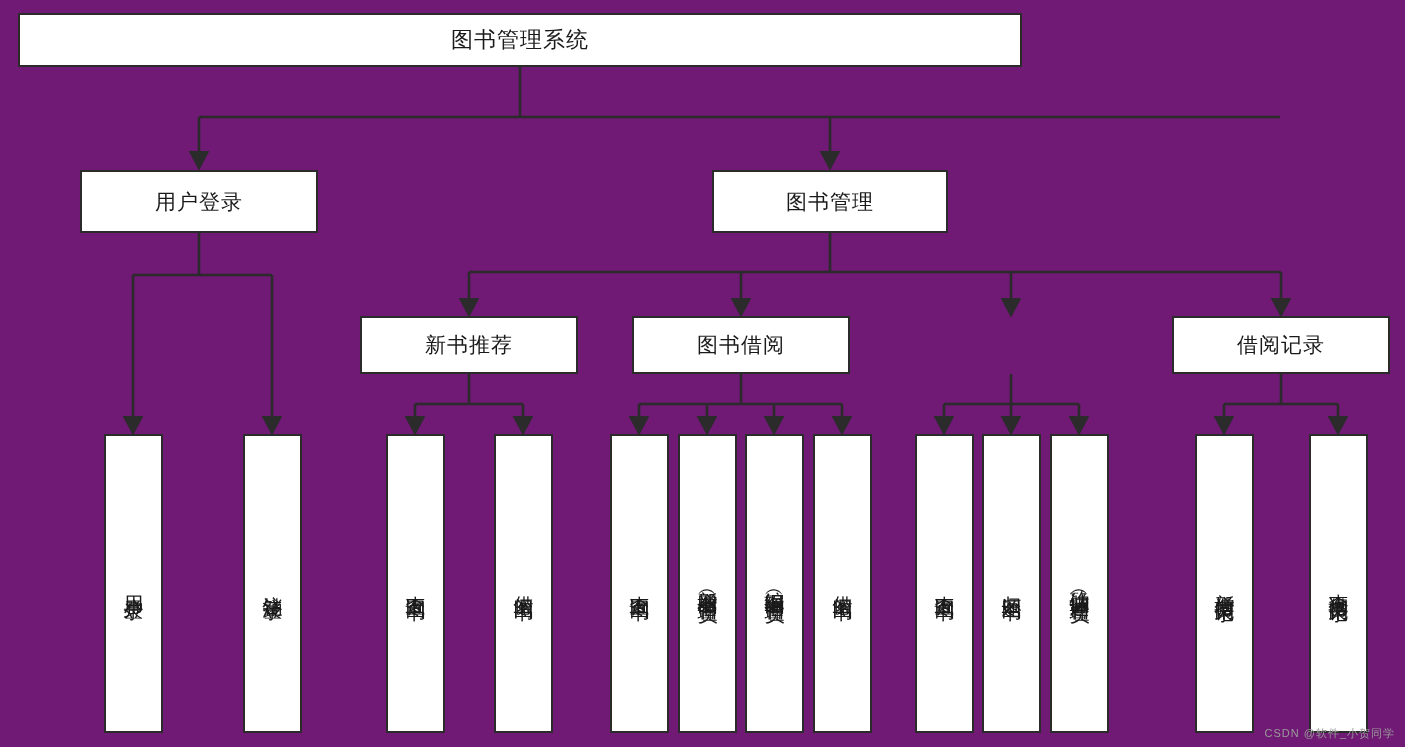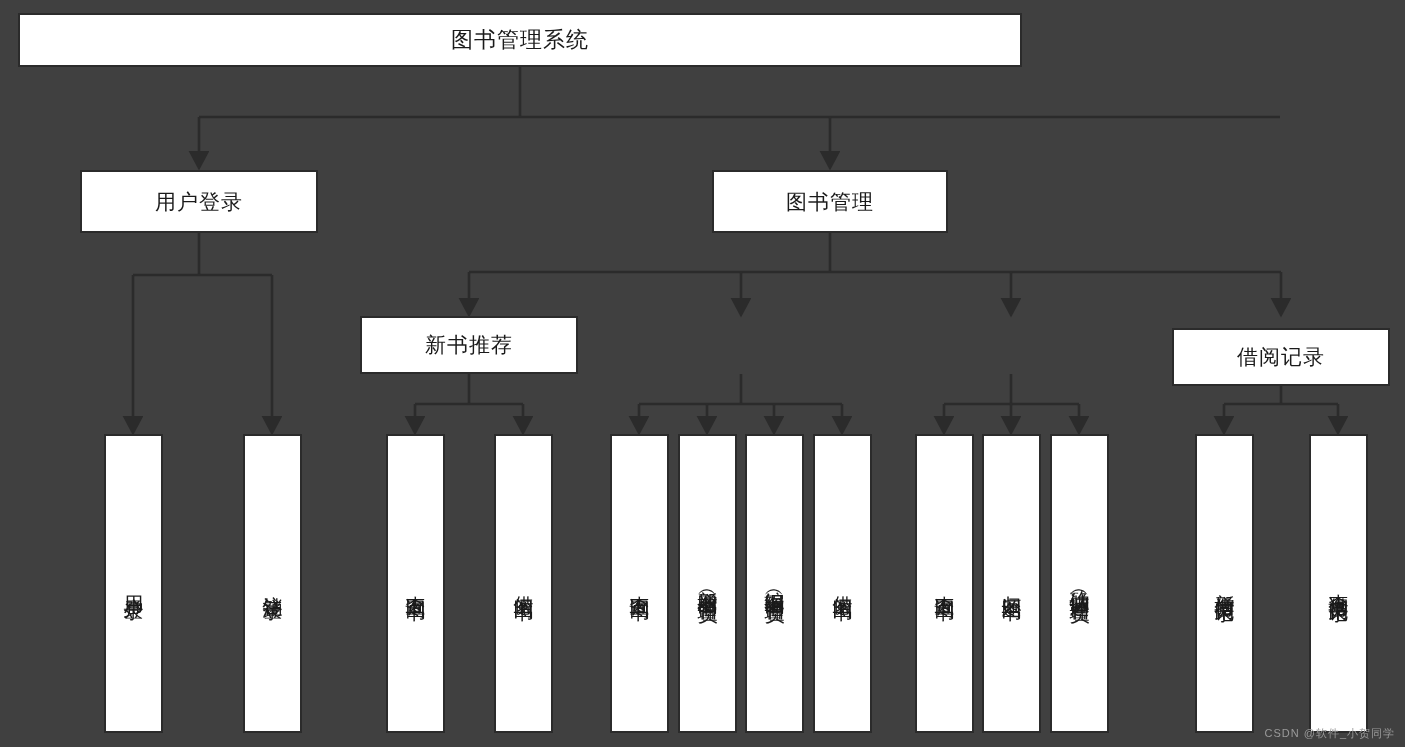--- a/index.html
+++ b/index.html
@@ -8,21 +8,21 @@
     padding: 0;
     background: #ffffff;
   }
   body {
     font-family: "Liberation Sans", "DejaVu Sans", sans-serif;
   }
   #diagram-root {
     position: relative;
     width: 1405px;
     height: 747px;
-    background: #404040;
+    background: #701a75;
     overflow: hidden;
   }
   #tree-svg {
     position: absolute;
     left: 0;
     top: 0;
     width: 1405px;
     height: 747px;
     display: block;
   }
@@ -134,21 +134,24 @@
   <div class="node-box horizontal" style="left:80px; top:170px; width:238px; height:63px;">
     <span>用户登录</span>
   </div>
   <div class="node-box horizontal" style="left:712px; top:170px; width:236px; height:63px;">
     <span>图书管理</span>
   </div>
 
   <div class="node-box horizontal" style="left:360px; top:316px; width:218px; height:58px;">
     <span>新书推荐</span>
   </div>
-  <div class="node-box horizontal" style="left:1172px; top:328px; width:218px; height:58px;">
+  <div class="node-box horizontal" style="left:632px; top:316px; width:218px; height:58px;">
+    <span>图书借阅</span>
+  </div>
+  <div class="node-box horizontal" style="left:1172px; top:316px; width:218px; height:58px;">
     <span>借阅记录</span>
   </div>
 
   <div class="node-box vertical" style="left:104px; top:434px; width:59px; height:299px;">
     <span class="label-v">用户登录</span>
   </div>
   <div class="node-box vertical" style="left:243px; top:434px; width:59px; height:299px;">
     <span class="label-v">注销登录</span>
   </div>
 

